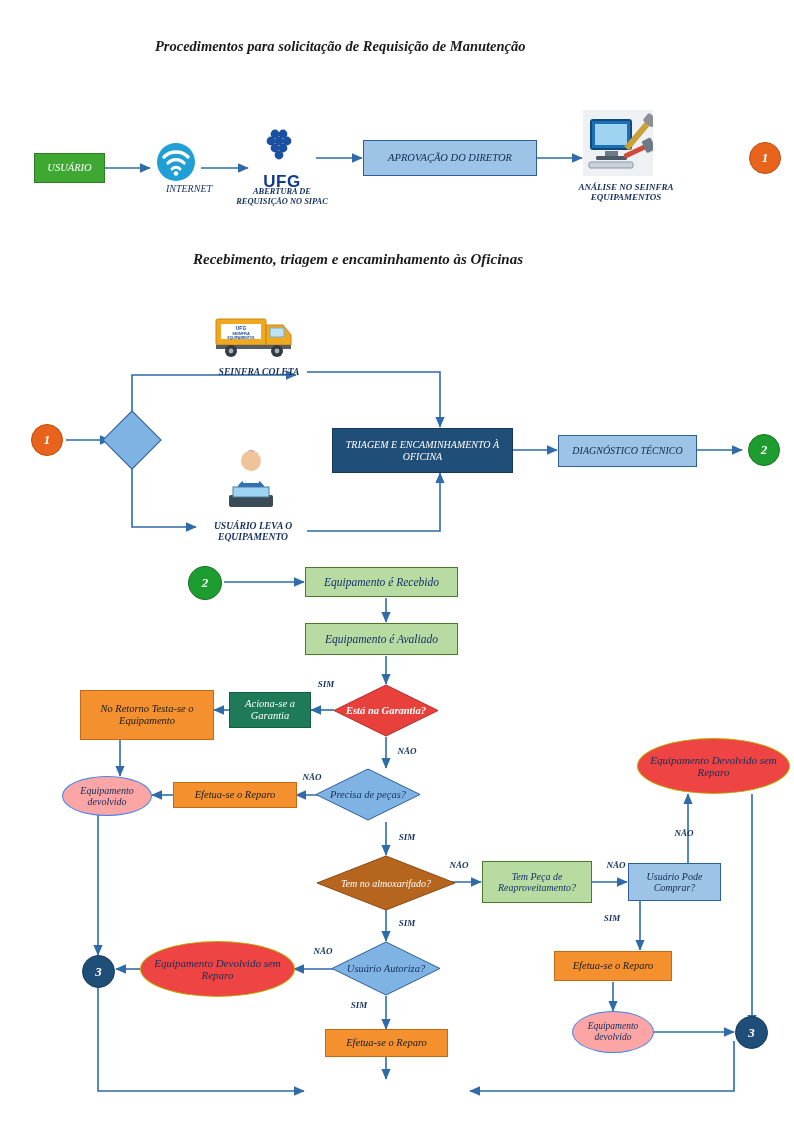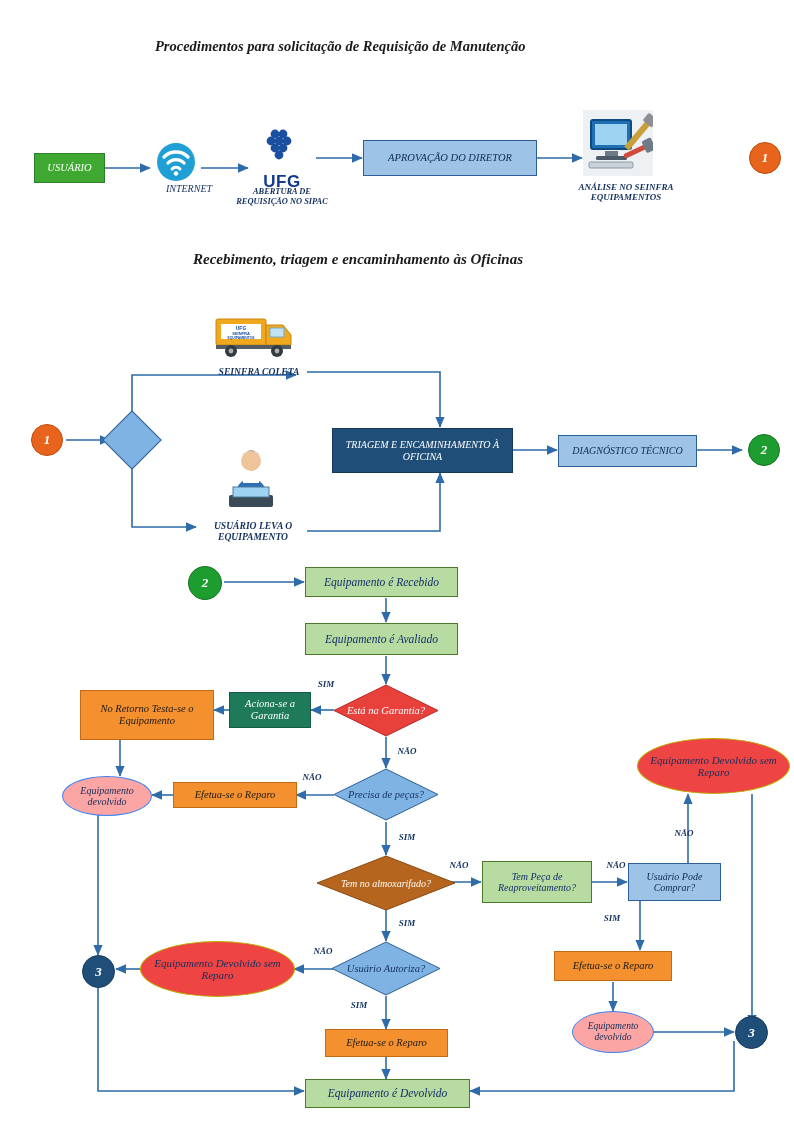--- a/index.html
+++ b/index.html
@@ -315,30 +315,30 @@
   <div class="node rect lgreen" style="left:305px; top:567px; width:153px; height:30px; font-size:11.5px;">Equipamento é Recebido</div>
 
   <div class="node rect lgreen" style="left:305px; top:623px; width:153px; height:32px; font-size:11.5px;">Equipamento é Avaliado</div>
 
   <div class="diamond red" style="left:333px; top:684px; width:106px; height:53px;">
     <div class="dshape" style="transform:none; border-radius:0; background:transparent; border:none;">
       <svg viewBox="0 0 106 53" width="106" height="53" style="display:block">
         <polygon points="53,1 105,26.5 53,52 1,26.5" fill="#e8413c" stroke="#b52a26"></polygon>
       </svg>
     </div>
-    <div class="dlabel" style="font-size:10.5px;">Está na Garantia?</div>
+    <div class="dlabel" style="font-size:10.5px;font-weight:bold;">Está na Garantia?</div>
   </div>
 
   <div class="node rect teal" style="left:229px; top:692px; width:82px; height:36px; font-size:10.5px;">Aciona-se a Garantia</div>
 
   <div class="node rect orange" style="left:80px; top:690px; width:134px; height:50px; font-size:10.5px;">No Retorno Testa-se o Equipamento</div>
 
   <div class="ellipse olive" style="left:62px; top:776px; width:90px; height:40px; font-size:10px;">Equipamento devolvido</div>
 
-  <div class="diamond" style="left:333px; top:768px; width:106px; height:53px;">
+  <div class="diamond" style="left:315px; top:768px; width:106px; height:53px;">
     <div class="dshape" style="transform:none; border:none; background:transparent;">
       <svg viewBox="0 0 106 53" width="106" height="53" style="display:block">
         <polygon points="53,1 105,26.5 53,52 1,26.5" fill="#7fb3e3" stroke="#2e5f96"></polygon>
       </svg>
     </div>
     <div class="dlabel" style="font-size:10.5px; color:#14305e;">Precisa de peças?</div>
   </div>
 
   <div class="node rect orange" style="left:173px; top:782px; width:124px; height:26px; font-size:10.5px;">Efetua-se o Reparo</div>
 
@@ -367,21 +367,20 @@
         <polygon points="55,1 109,27.5 55,54 1,27.5" fill="#7fb3e3" stroke="#2e5f96"></polygon>
       </svg>
     </div>
     <div class="dlabel" style="font-size:10.5px; color:#14305e;">Usuário Autoriza?</div>
   </div>
 
   <div class="ellipse yellow" style="left:140px; top:941px; width:155px; height:56px; font-size:11px;">Equipamento Devolvido sem Reparo</div>
 
   <div class="node rect orange" style="left:325px; top:1029px; width:123px; height:28px; font-size:10.5px;">Efetua-se o Reparo</div>
 
-  <div class="node rect lgreen" style="left:305px; top:1079px; width:165px; height:29px; font-size:11.5px;">Equipamento é Devolvido</div>
 
   <div class="circ navy" style="left:82px; top:955px; width:33px; height:33px; font-size:13px;">3</div>
 
   <div class="circ navy" style="left:735px; top:1016px; width:33px; height:33px; font-size:13px;">3</div>
 
   <div id="edge-labels">
       <div class="lbl bold small" style="left: 311px; top: 679px; width: 30px;">SIM</div>
       <div class="lbl bold small" style="left: 392px; top: 746px; width: 30px;">NÃO</div>
       <div class="lbl bold small" style="left: 297px; top: 772px; width: 30px;">NÃO</div>
       <div class="lbl bold small" style="left: 392px; top: 832px; width: 30px;">SIM</div>

